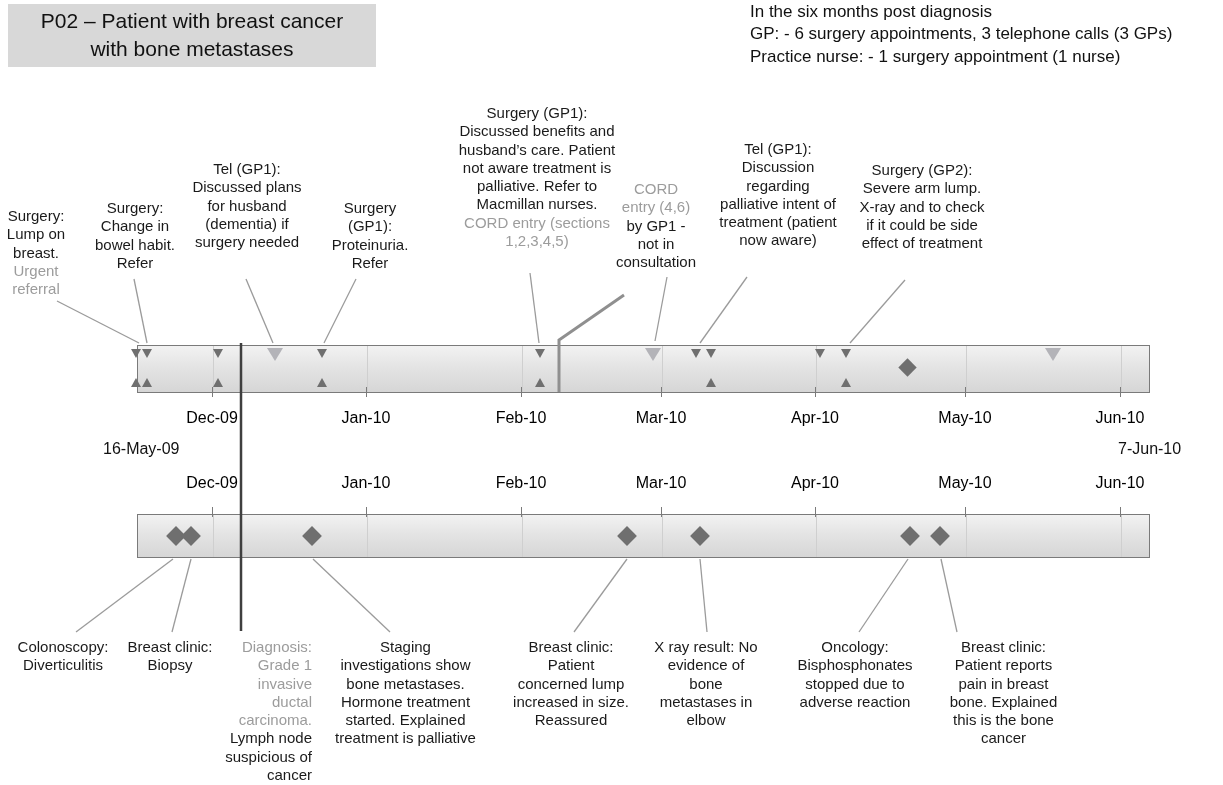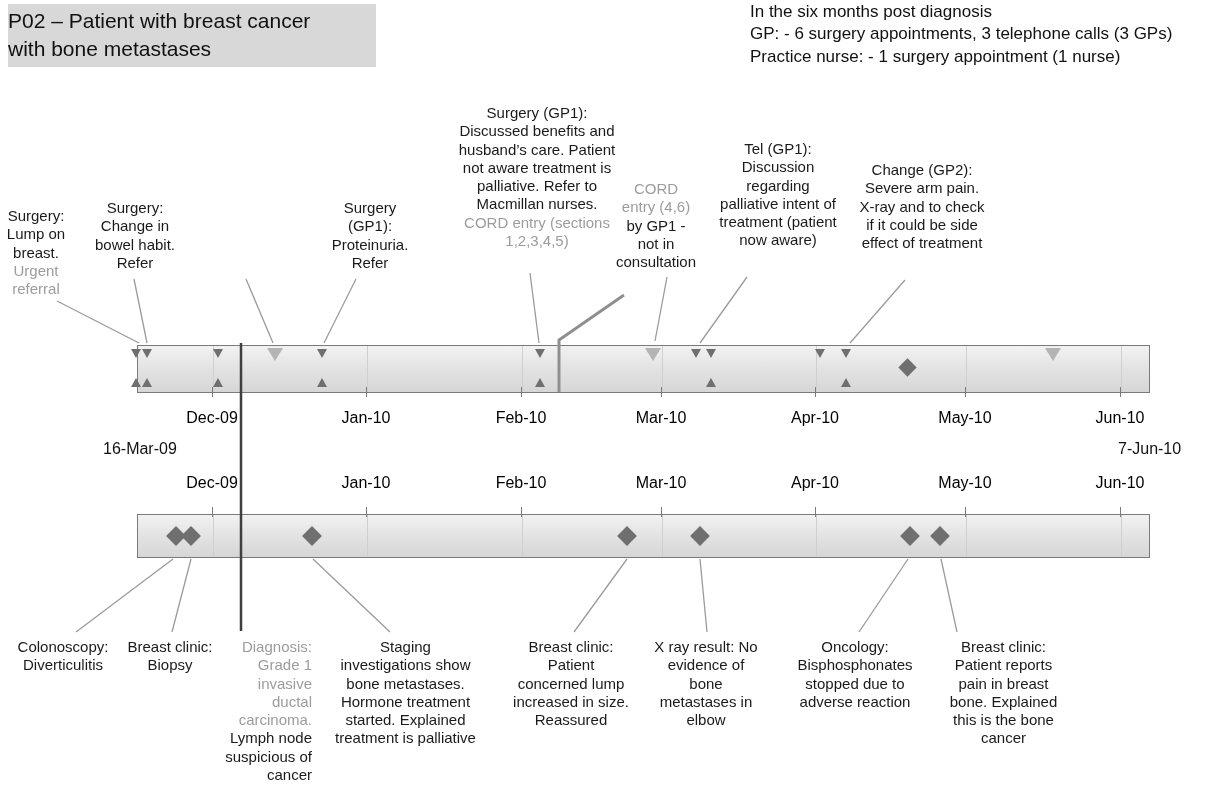--- a/index.html
+++ b/index.html
@@ -2,21 +2,21 @@
 <html><head>
 <meta charset="utf-8">
 <style>
   html,body{margin:0;padding:0;background:#fff;}
   #canvas{
     position:relative;width:1223px;height:785px;overflow:hidden;
     font-family:"Liberation Sans","DejaVu Sans",sans-serif;color:#151515;background:#fff;
   }
   .title-box{
     position:absolute;left:8px;top:4px;width:368px;padding:3px 0 5px 0;
-    background:#d8d8d8;font-size:21px;line-height:1.32;color:#111;
+    background:#d8d8d8;font-size:21px;line-height:1.32;text-align:center;color:#111;
   }
   .summary{
     position:absolute;left:750px;top:1px;width:470px;
     font-size:17px;line-height:1.32;color:#111;text-align:left;
   }
   .ann{position:absolute;font-size:15px;line-height:1.22;text-align:center;color:#1a1a1a;}
   .muted{color:#9c9c9c;}
   .month{position:absolute;width:90px;margin-left:-45px;text-align:center;font-size:16px;color:#000000;}
   .date-label{position:absolute;font-size:16px;color:#111;}
   .bar{
@@ -83,21 +83,21 @@
   <div class="edge-tick" style="left:1120px;top:507px;"></div>
 
   <div class="month" style="left:212px;top:409px;">Dec-09</div>
   <div class="month" style="left:366px;top:409px;">Jan-10</div>
   <div class="month" style="left:521px;top:409px;">Feb-10</div>
   <div class="month" style="left:661px;top:409px;">Mar-10</div>
   <div class="month" style="left:815px;top:409px;">Apr-10</div>
   <div class="month" style="left:965px;top:409px;">May-10</div>
   <div class="month" style="left:1120px;top:409px;">Jun-10</div>
 
-  <div class="date-label" style="left:103px;top:440px;">16-Mar-09</div>
+  <div class="date-label" style="left:103px;top:440px;">16-May-09</div>
   <div class="date-label" style="left:1118px;top:440px;">7-Jun-10</div>
 
   <div class="month" style="left:212px;top:474px;">Dec-09</div>
   <div class="month" style="left:366px;top:474px;">Jan-10</div>
   <div class="month" style="left:521px;top:474px;">Feb-10</div>
   <div class="month" style="left:661px;top:474px;">Mar-10</div>
   <div class="month" style="left:815px;top:474px;">Apr-10</div>
   <div class="month" style="left:965px;top:474px;">May-10</div>
   <div class="month" style="left:1120px;top:474px;">Jun-10</div>
 
@@ -154,35 +154,38 @@
   <div class="diamond" style="left:693px;top:529px;width:14px;height:14px;"></div>
   <div class="diamond" style="left:903px;top:529px;width:14px;height:14px;"></div>
   <div class="diamond" style="left:933px;top:529px;width:14px;height:14px;"></div>
 
   <div class="ann" style="left:0px;top:207px;width:72px;">
     <span>Surgery: Lump on breast. </span><span class="muted">Urgent referral</span>
   </div>
   <div class="ann" style="left:92px;top:199px;width:86px;">
     <span>Surgery: Change in bowel habit. Refer</span>
   </div>
+  <div class="ann" style="left:187px;top:160px;width:120px;">
+    <span>Tel (GP1): Discussed plans for husband (dementia) if surgery needed</span>
+  </div>
   <div class="ann" style="left:330px;top:199px;width:80px;">
     <span>Surgery (GP1): Proteinuria. Refer</span>
   </div>
   <div class="ann" style="left:450px;top:104px;width:174px;">
     <span>Surgery (GP1): Discussed benefits and husband’s care. Patient not aware treatment is palliative. Refer to Macmillan nurses.</span><br>
     <span class="muted">CORD entry (sections 1,2,3,4,5)</span>
   </div>
   <div class="ann" style="left:616px;top:180px;width:80px;">
     <span class="muted">CORD entry (4,6) </span><span>by GP1 - not in consultation</span>
   </div>
   <div class="ann" style="left:716px;top:140px;width:124px;">
     <span>Tel (GP1): Discussion regarding palliative intent of treatment (patient now aware)</span>
   </div>
   <div class="ann" style="left:856px;top:161px;width:132px;">
-    <span>Change (GP2): Severe arm pain. X-ray and to check if it could be side effect of treatment</span>
+    <span>Surgery (GP2): Severe arm lump. X-ray and to check if it could be side effect of treatment</span>
   </div>
 
   <div class="ann" style="left:8px;top:638px;width:110px;">
     <span>Colonoscopy: Diverticulitis</span>
   </div>
   <div class="ann" style="left:120px;top:638px;width:100px;">
     <span>Breast clinic: Biopsy</span>
   </div>
   <div class="ann" style="left:222px;top:638px;width:90px;text-align:right;">
     <span class="muted">Diagnosis: Grade 1 invasive ductal carcinoma. </span><span>Lymph node suspicious of cancer</span>

